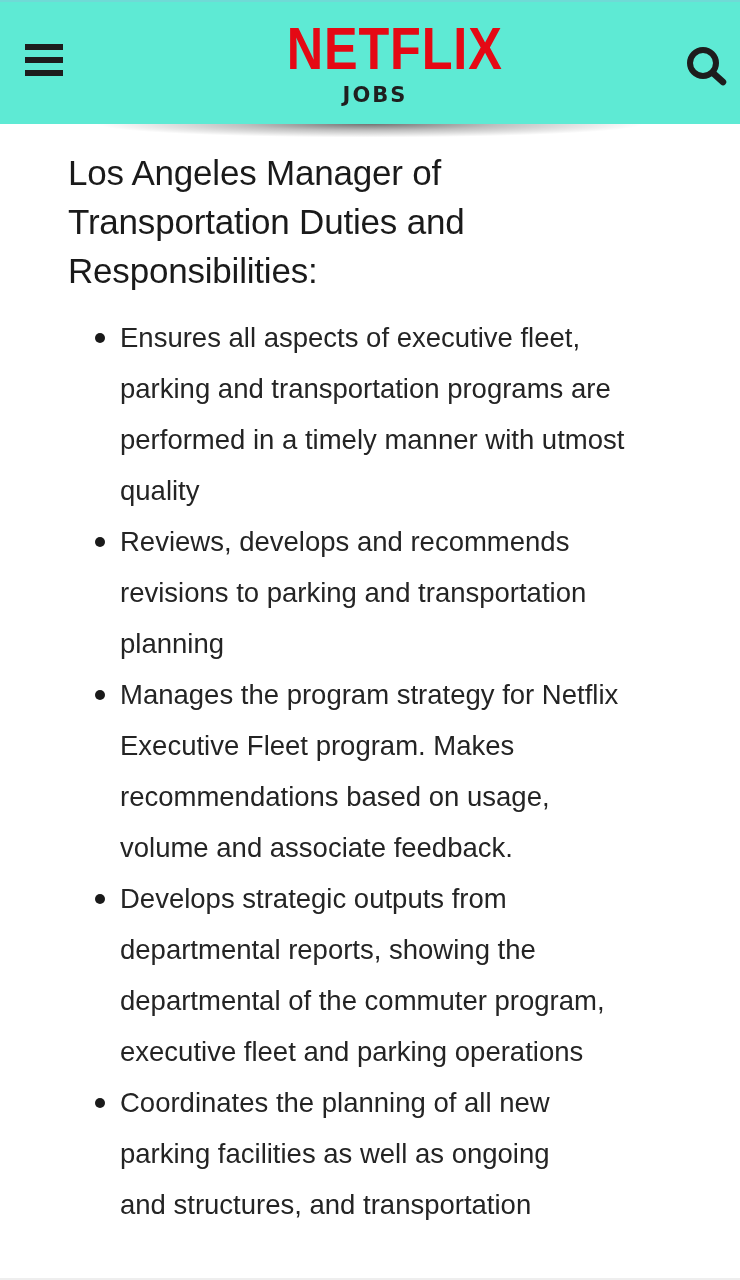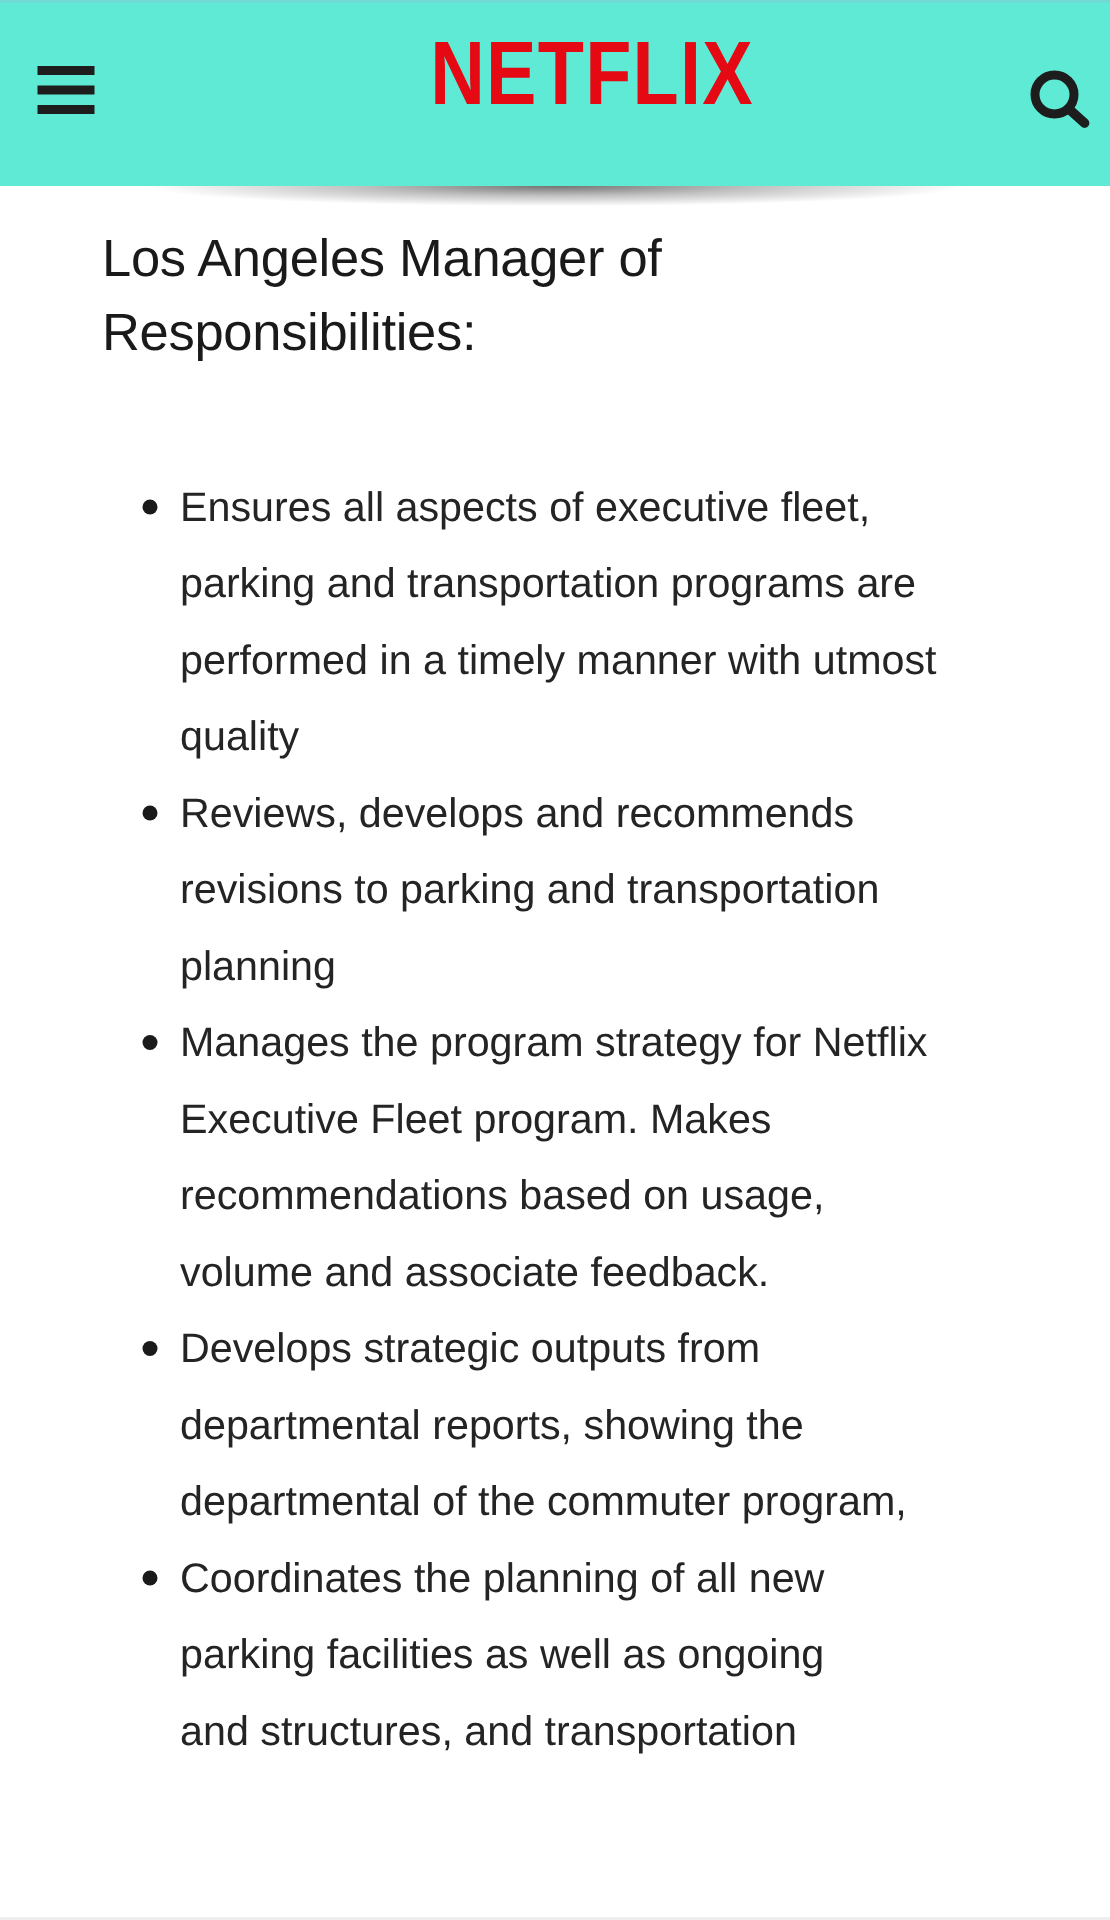--- a/index.html
+++ b/index.html
@@ -112,34 +112,36 @@
   <div class="menu-button">
     <span>
       <span class="bar b1"></span>
       <span class="bar b2"></span>
       <span class="bar b3"></span>
     </span>
   </div>
 
   <div class="logo">
     <span class="logo-wordmark">NETFLIX</span>
+    <span class="logo-sub">JOBS</span>
   </div>
 
   <div class="search-button">
     <svg width="44" height="42" viewBox="0 0 44 42">
       <circle cx="19" cy="19" r="13" fill="none" stroke="#1d1d1d" stroke-width="6"></circle>
       <line x1="29" y1="29" x2="39" y2="38" stroke="#1d1d1d" stroke-width="6.5" stroke-linecap="round"></line>
     </svg>
   </div>
 </header>
 <div class="header-shadow"></div>
 
 <main class="content">
   <h2 class="section-title">
     <span class="line">Los Angeles Manager of</span>
+    <span class="line">Transportation Duties and</span>
     <span class="line">Responsibilities:</span>
   </h2>
 
   <ul class="duties">
     <li class="duty">
       <span class="bullet"></span>
       <span class="line">Ensures all aspects of executive fleet,</span>
       <span class="line">parking and transportation programs are</span>
       <span class="line">performed in a timely manner with utmost</span>
       <span class="line">quality</span>
@@ -155,20 +157,21 @@
       <span class="line">Manages the program strategy for Netflix</span>
       <span class="line">Executive Fleet program. Makes</span>
       <span class="line">recommendations based on usage,</span>
       <span class="line">volume and associate feedback.</span>
     </li>
     <li class="duty">
       <span class="bullet"></span>
       <span class="line">Develops strategic outputs from</span>
       <span class="line">departmental reports, showing the</span>
       <span class="line">departmental of the commuter program,</span>
+      <span class="line">executive fleet and parking operations</span>
     </li>
     <li class="duty">
       <span class="bullet"></span>
       <span class="line">Coordinates the planning of all new</span>
       <span class="line">parking facilities as well as ongoing</span>
       <span class="line">and structures, and transportation</span>
     </li>
   </ul>
 </main>
 

